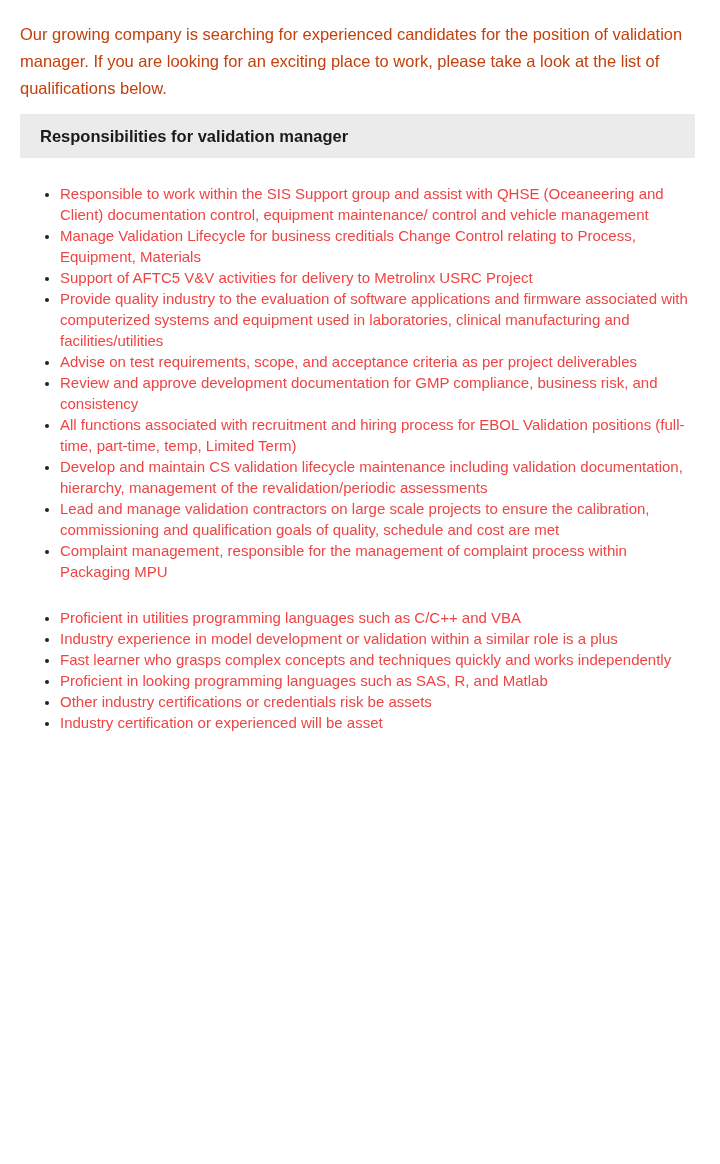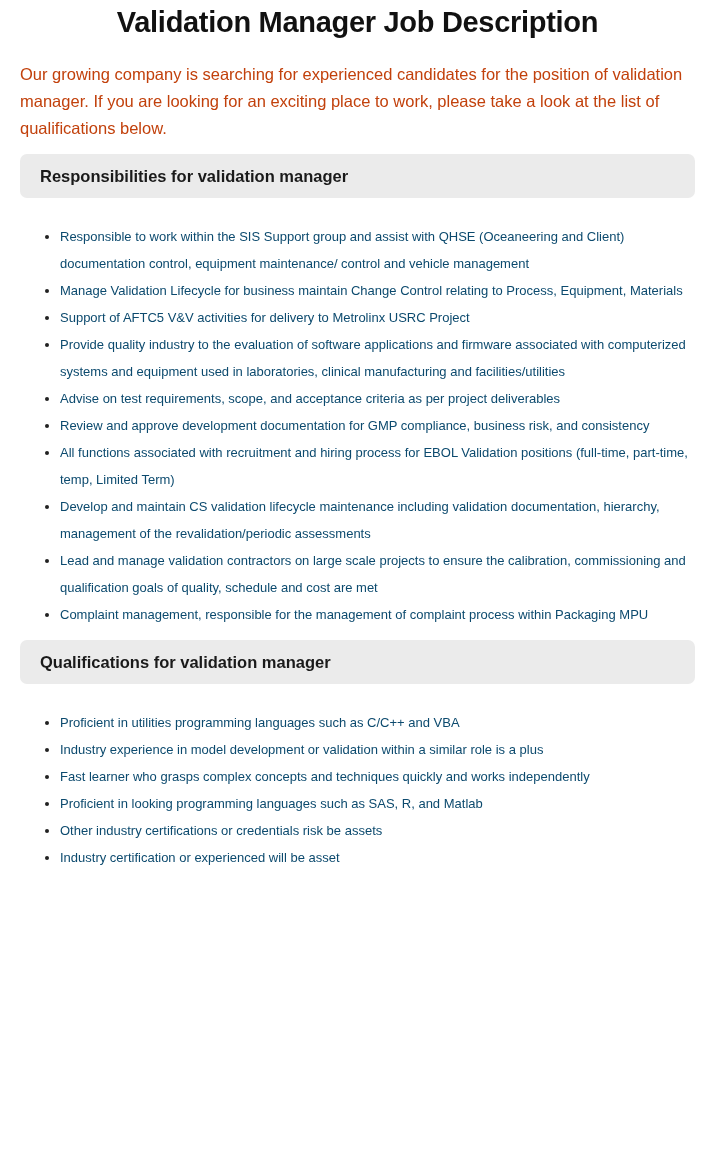--- a/index.html
+++ b/index.html
@@ -34,67 +34,62 @@
     color: #c2410c;
   }
   .section-header {
     margin-top: 12px;
     background: #ebebeb;
     padding: 12px 20px;
     font-size: 16.5px;
     line-height: 20px;
     font-weight: 700;
     color: #1a1a1a;
-    border-radius: 7px;
   }
   ul.bullet-list {
     margin: 25px 0 0 0;
     padding: 0 0 0 40px;
-    font-size: 13px;
-    line-height: 27px;
-    color: #0c4a6e;
+    font-size: 15px;
+    line-height: 21px;
+    color: #ef4444;
   }
   ul.bullet-list li {
     margin: 0;
     padding: 0;
   }
   ul.bullet-list li::marker {
     font-size: 14px;
     color: #222222;
   }
 </style>
 </head>
 <body>
 
 <div class="page">
 
-  <h1 class="page-title">Validation Manager Job Description</h1>
 
   <p class="intro">Our growing company is searching for experienced candidates for the position of validation manager. If you are looking for an exciting place to work, please take a look at the list of qualifications below.</p>
 
   <div class="section-header">
     <span>Responsibilities for validation manager</span>
   </div>
 
   <ul class="bullet-list">
     <li>Responsible to work within the SIS Support group and assist with QHSE (Oceaneering and Client) documentation control, equipment maintenance/ control and vehicle management</li>
-    <li>Manage Validation Lifecycle for business maintain Change Control relating to Process, Equipment, Materials</li>
+    <li>Manage Validation Lifecycle for business creditials Change Control relating to Process, Equipment, Materials</li>
     <li>Support of AFTC5 V&amp;V activities for delivery to Metrolinx USRC Project</li>
     <li>Provide quality industry to the evaluation of software applications and firmware associated with computerized systems and equipment used in laboratories, clinical manufacturing and facilities/utilities</li>
     <li>Advise on test requirements, scope, and acceptance criteria as per project deliverables</li>
     <li>Review and approve development documentation for GMP compliance, business risk, and consistency</li>
     <li>All functions associated with recruitment and hiring process for EBOL Validation positions (full-time, part-time, temp, Limited Term)</li>
     <li>Develop and maintain CS validation lifecycle maintenance including validation documentation, hierarchy, management of the revalidation/periodic assessments</li>
     <li>Lead and manage validation contractors on large scale projects to ensure the calibration, commissioning and qualification goals of quality, schedule and cost are met</li>
     <li>Complaint management, responsible for the management of complaint process within Packaging MPU</li>
   </ul>
 
-  <div class="section-header">
-    <span>Qualifications for validation manager</span>
-  </div>
 
   <ul class="bullet-list">
     <li>Proficient in utilities programming languages such as C/C++ and VBA</li>
     <li>Industry experience in model development or validation within a similar role is a plus</li>
     <li>Fast learner who grasps complex concepts and techniques quickly and works independently</li>
     <li>Proficient in looking programming languages such as SAS, R, and Matlab</li>
     <li>Other industry certifications or credentials risk be assets</li>
     <li>Industry certification or experienced will be asset</li>
   </ul>
 

